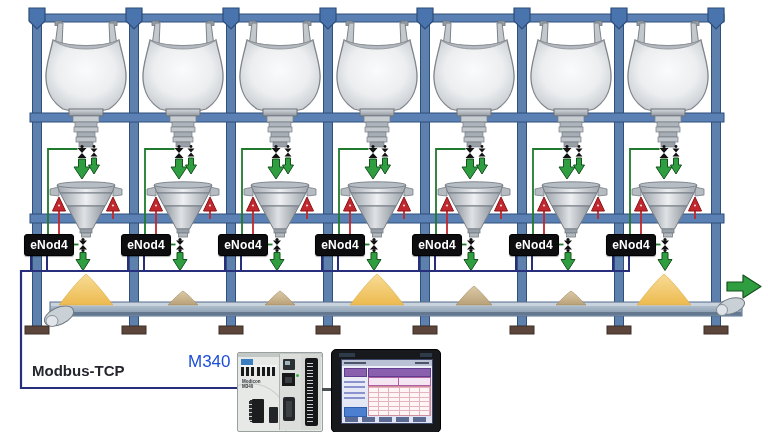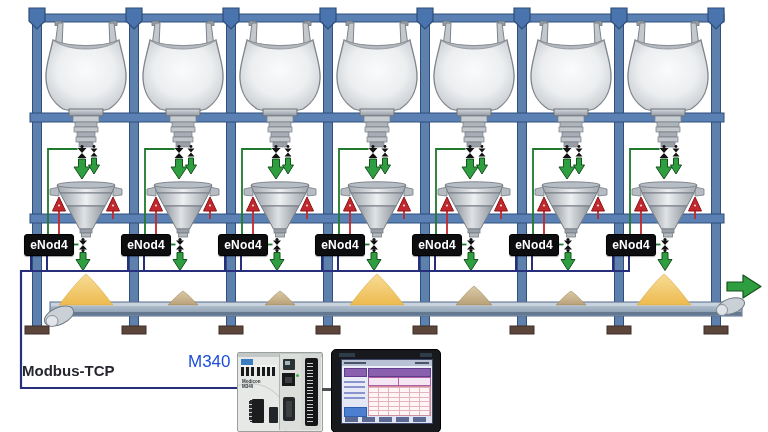--- a/index.html
+++ b/index.html
@@ -2,21 +2,21 @@
 <html><head>
 <meta charset="utf-8">
 <style>
   html,body{margin:0;padding:0;background:#fff;}
   .stage{position:relative;width:768px;height:432px;background:#ffffff;overflow:hidden;
          font-family:"Liberation Sans",sans-serif;}
   .stage svg{position:absolute;left:0;top:0;}
   .station-box{position:absolute;width:48px;height:20px;background:#0d0d10;color:#fff;
     border:1px solid #000;border-radius:3px;display:flex;align-items:center;justify-content:center;
     font-size:12px;font-weight:bold;letter-spacing:.2px;box-shadow:0 1px 1px rgba(0,0,0,.35);}
-  .label-modbus{position:absolute;left:22px;top:362px;font-size:15px;font-weight:bold;color:#26262e;}
+  .label-modbus{position:absolute;left:32px;top:362px;font-size:15px;font-weight:bold;color:#26262e;}
   .label-m340{position:absolute;left:188px;top:352px;font-size:17px;color:#1d4ed8;}
   
   .plc{position:absolute;left:237px;top:352px;width:84px;height:78px;background:#e7e9e7;
        border:1px solid #9aa09e;border-radius:2px;overflow:hidden;}
   .plc-top{position:absolute;left:0;top:0;width:100%;height:4px;background:#c3c8c6;}
   .plc-tag{position:absolute;left:3px;top:6px;width:12px;height:6px;background:#3a7dc0;}
   .plc-clips{position:absolute;left:3px;top:14px;width:36px;height:9px;
      background:repeating-linear-gradient(90deg,#17191b 0 3px,transparent 3px 5.2px);}
   .plc-clips:before{content:"";position:absolute;left:0;top:-2px;width:100%;height:2px;background:#f2f3f2;}
   .plc-name{position:absolute;left:4px;top:26px;width:26px;font-size:4.5px;line-height:5px;

